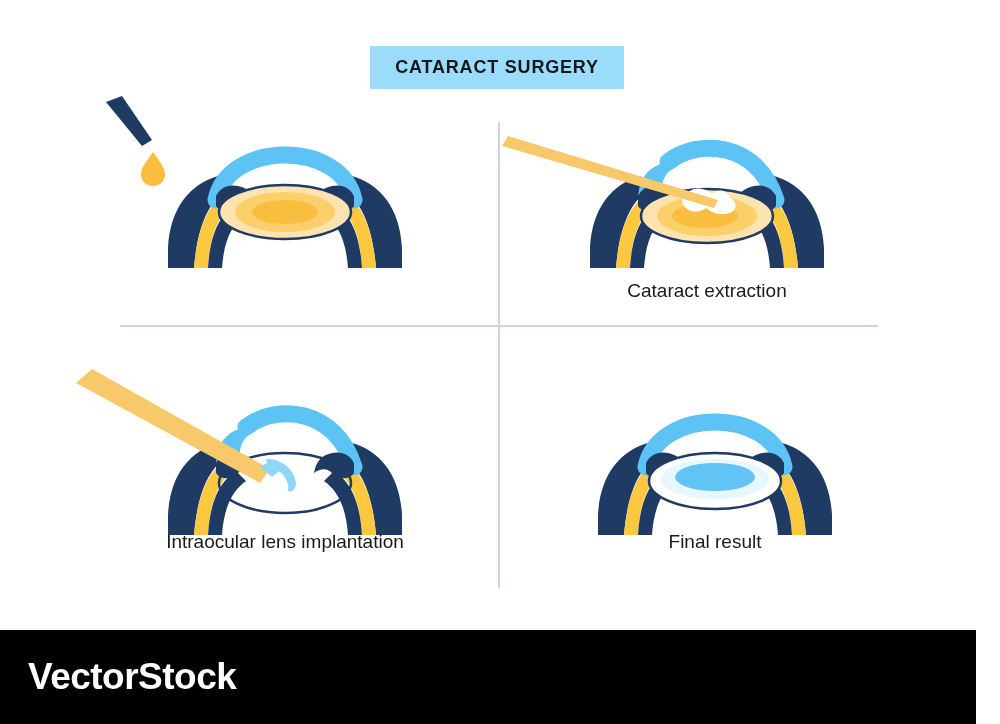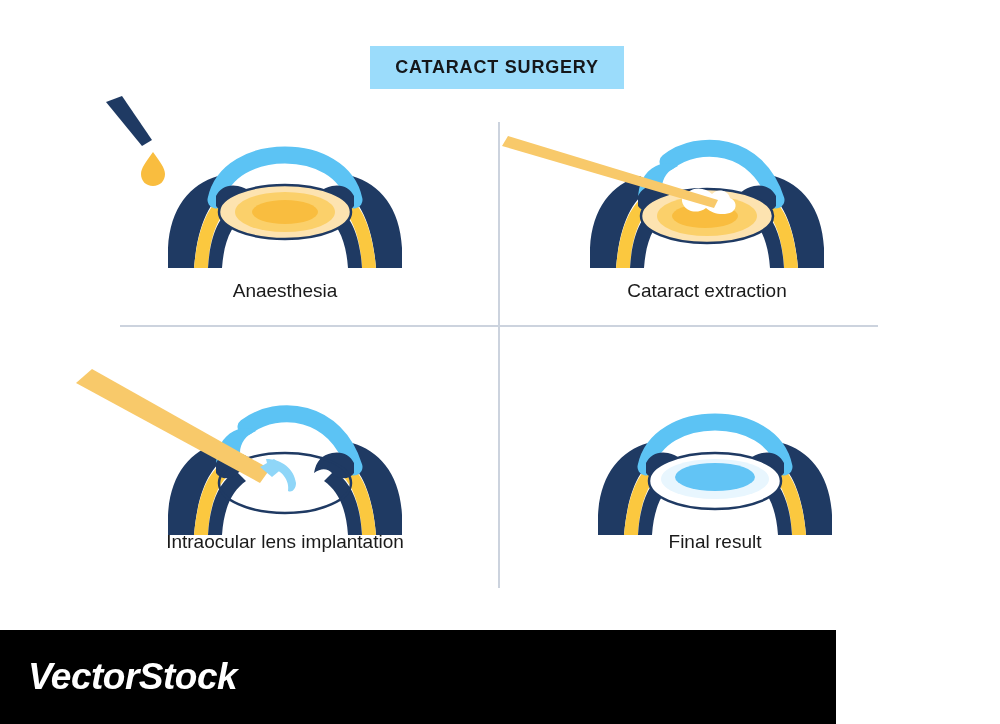--- a/index.html
+++ b/index.html
@@ -95,24 +95,23 @@
   #panel-implantation .caption { top: 176px; }
   #panel-final .caption { top: 176px; }
   #panel-anaesthesia .caption { top: 192px; }
   #panel-extraction .caption { top: 192px; }
 
   
   #footer {
     position: absolute;
     left: 0;
     top: 630px;
-    width: 836px;
+    width: 976px;
     height: 94px;
     background: #000000;
-    font-style: italic;
   }
   #footer-brand {
     position: absolute;
     left: 28px;
     top: 50%;
     transform: translateY(-50%);
     color: #ffffff;
     font-family: "Liberation Sans", sans-serif;
     font-size: 37px;
     font-weight: 700;
@@ -164,21 +163,20 @@
                C252 112 258 114 262 118 C270 126 280 124 284 118 Z" fill="#1f3a63"></path>
 
       <ellipse cx="215" cy="124" rx="66" ry="27" fill="#fde3b0" stroke="#1f3a63" stroke-width="2.5"></ellipse>
       <ellipse cx="215" cy="124" rx="50" ry="20" fill="#fbd06a"></ellipse>
       <ellipse cx="215" cy="124" rx="33" ry="12" fill="#f9bd3f"></ellipse>
 
       <path d="M36 14 L52 8 L82 52 L72 58 Z" fill="#1f3a63"></path>
 
       <path d="M83 64 C90 74 95 80 95 86 C95 93 90 98 83 98 C76 98 71 93 71 86 C71 80 76 74 83 64 Z" fill="#f9bd3f"></path>
     </svg>
-    <div class="caption">Anaesthesia</div>
   </div>
 
   <div class="panel" id="panel-extraction">
     <svg viewBox="0 0 430 190" xmlns="http://www.w3.org/2000/svg">
       <path d="M98 180 L98 160 C100 120 120 96 148 88 L160 100 C142 110 128 132 124 180 Z" fill="#1f3a63"></path>
       <path d="M124 180 C128 136 140 114 158 104 L166 114 C150 124 140 144 138 180 Z" fill="#fbc83f"></path>
       <path d="M138 180 C140 146 150 126 166 116 L176 126 C162 136 154 152 152 180 Z" fill="#1f3a63"></path>
 
       <path d="M332 180 L332 160 C330 120 310 96 282 88 L270 100 C288 110 302 132 306 180 Z" fill="#1f3a63"></path>
       <path d="M306 180 C302 136 290 114 272 104 L264 114 C280 124 290 144 292 180 Z" fill="#fbc83f"></path>

